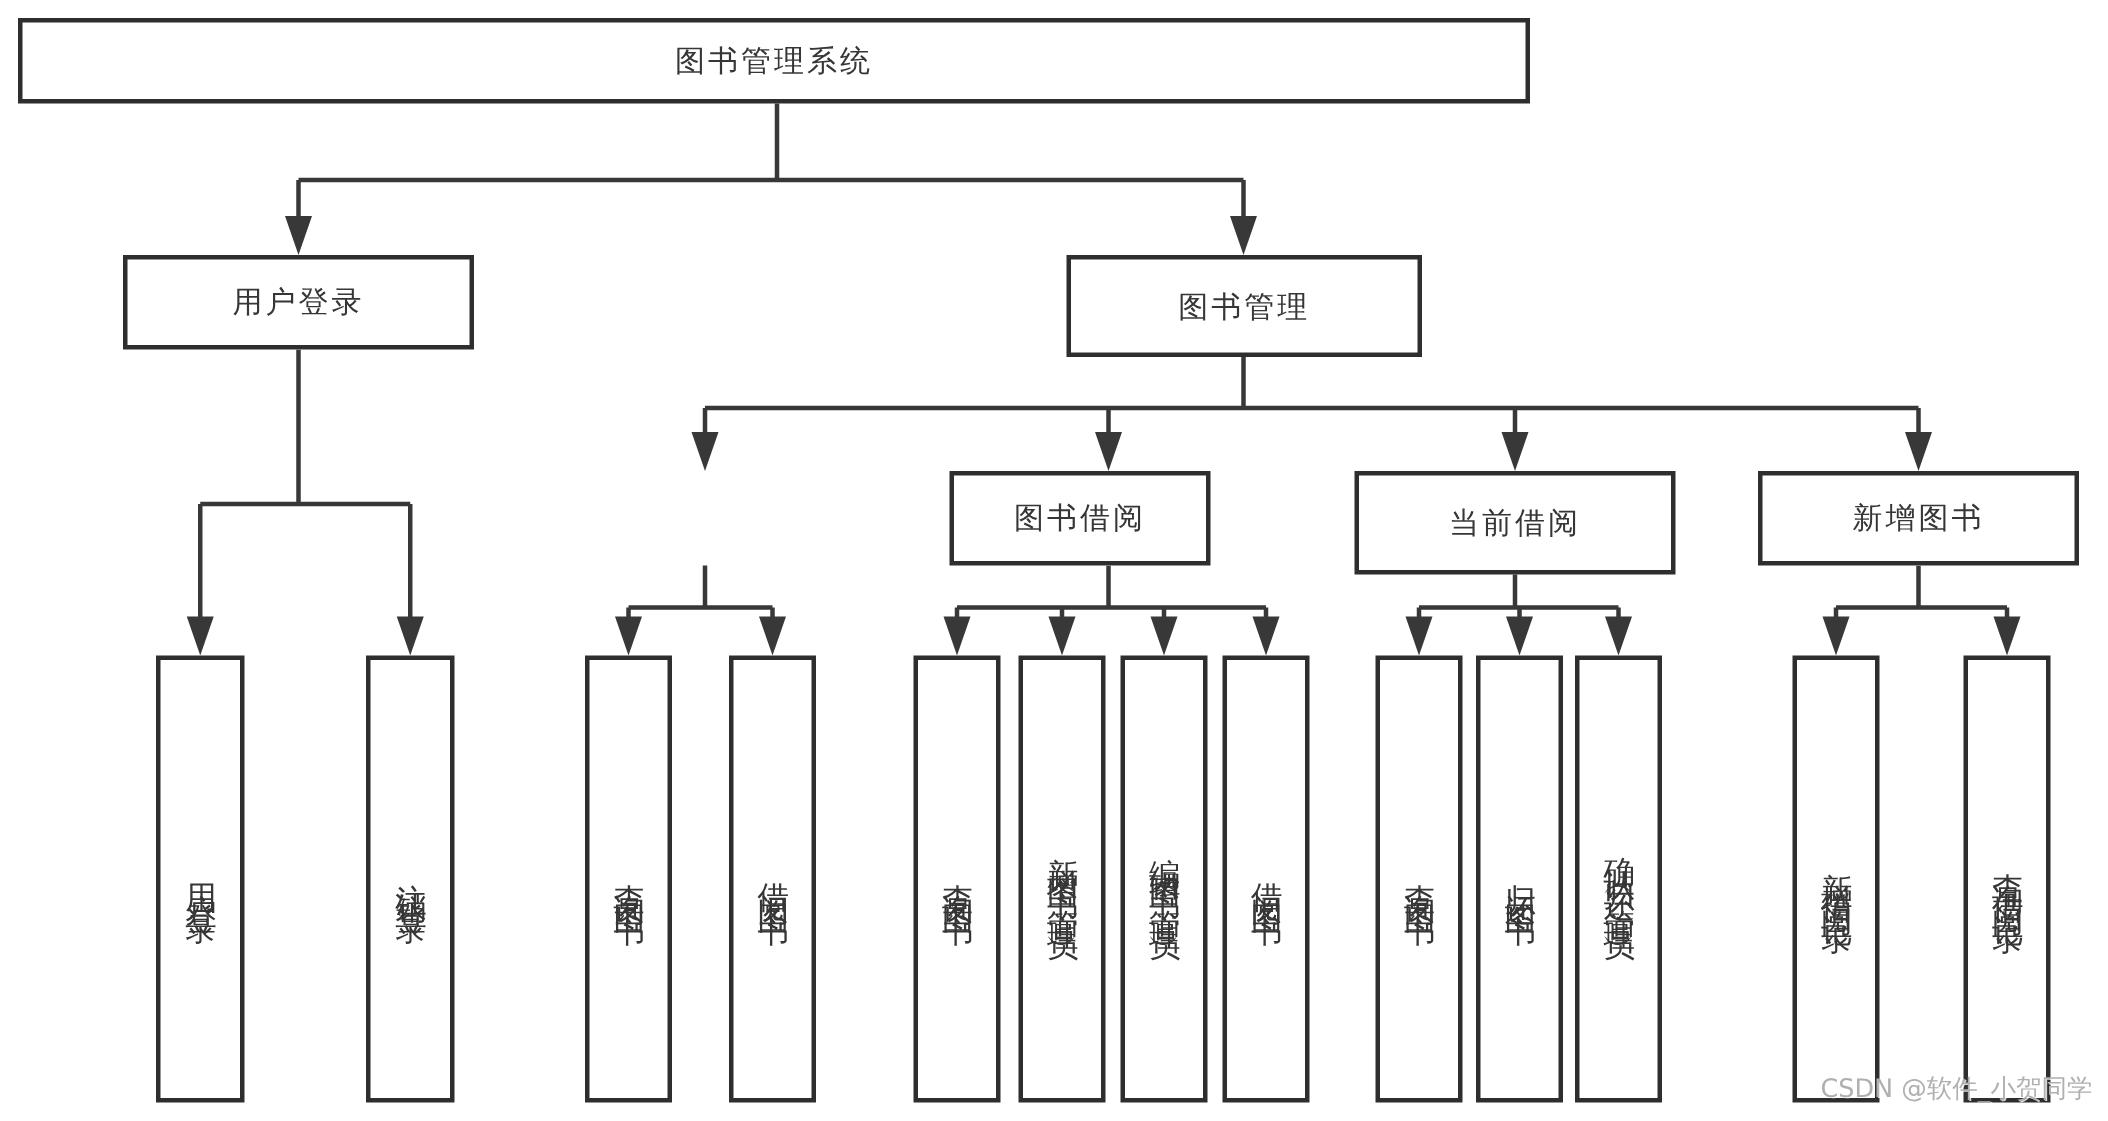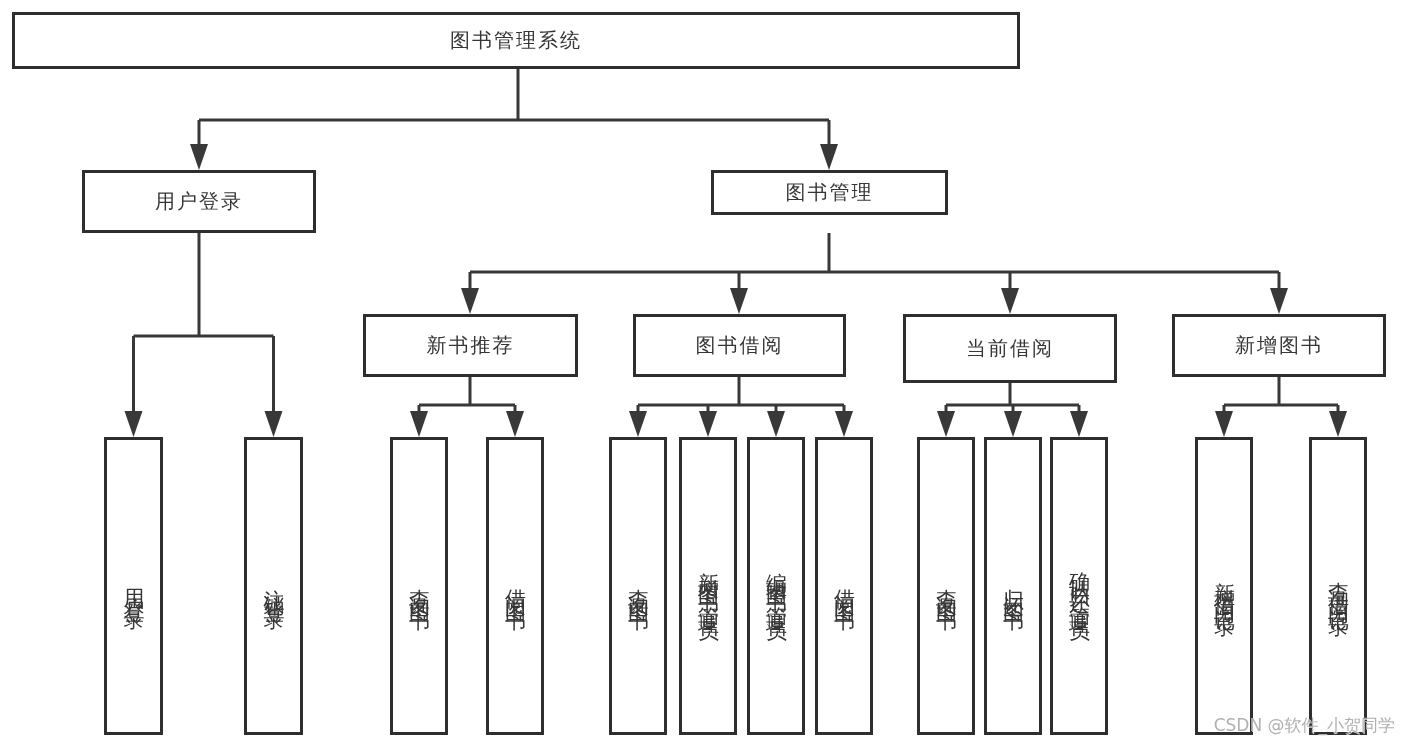--- a/index.html
+++ b/index.html
@@ -91,24 +91,23 @@
       <polygon points="1004,411 1022,411 1013,437"></polygon>
       <polygon points="1070,411 1088,411 1079,437"></polygon>
       <polygon points="1215,411 1233,411 1224,437"></polygon>
       <polygon points="1329,411 1347,411 1338,437"></polygon>
     </g>
   </svg>
 
   <div class="box hbox" style="left:12px; top:12px; width:1008px; height:57px;">图书管理系统</div>
 
   <div class="box hbox" style="left:82px; top:170px; width:234px; height:63px;">用户登录</div>
-  <div class="box hbox" style="left:711px; top:170px; width:237px; height:45px;">图书管理</div>
+  <div class="box hbox" style="left:711px; top:170px; width:237px; height:68px;">图书管理</div>
 
-  <div class="box hbox" style="left:363px; top:314px; width:215px; height:63px;">新书推荐</div>
-  <div class="box hbox" style="left:633px; top:314px; width:213px; height:63px;">图书借阅</div>
+  <div class="box hbox" style="left:633px; top:314px; width:174px; height:63px;">图书借阅</div>
   <div class="box hbox" style="left:903px; top:314px; width:214px; height:69px;">当前借阅</div>
   <div class="box hbox" style="left:1172px; top:314px; width:214px; height:63px;">新增图书</div>
 
   <div class="box leaf" style="left:104px; top:437px; width:59px; height:298px;">用户登录</div>
   <div class="box leaf" style="left:244px; top:437px; width:59px; height:298px;">注销登录</div>
 
   <div class="box leaf" style="left:390px; top:437px; width:58px; height:298px;">查询图书</div>
   <div class="box leaf" style="left:486px; top:437px; width:58px; height:298px;">借阅图书</div>
 
   <div class="box leaf" style="left:609px; top:437px; width:58px; height:298px;">查询图书</div>

